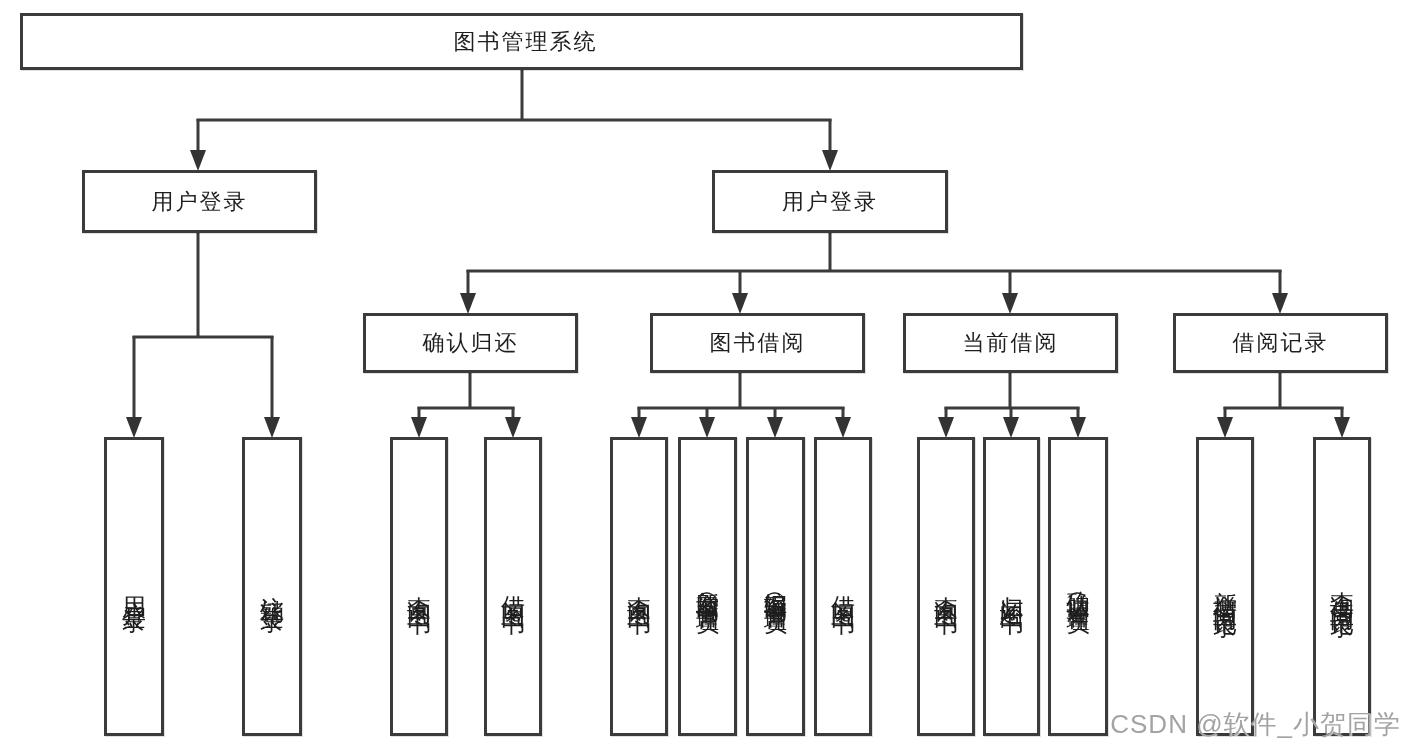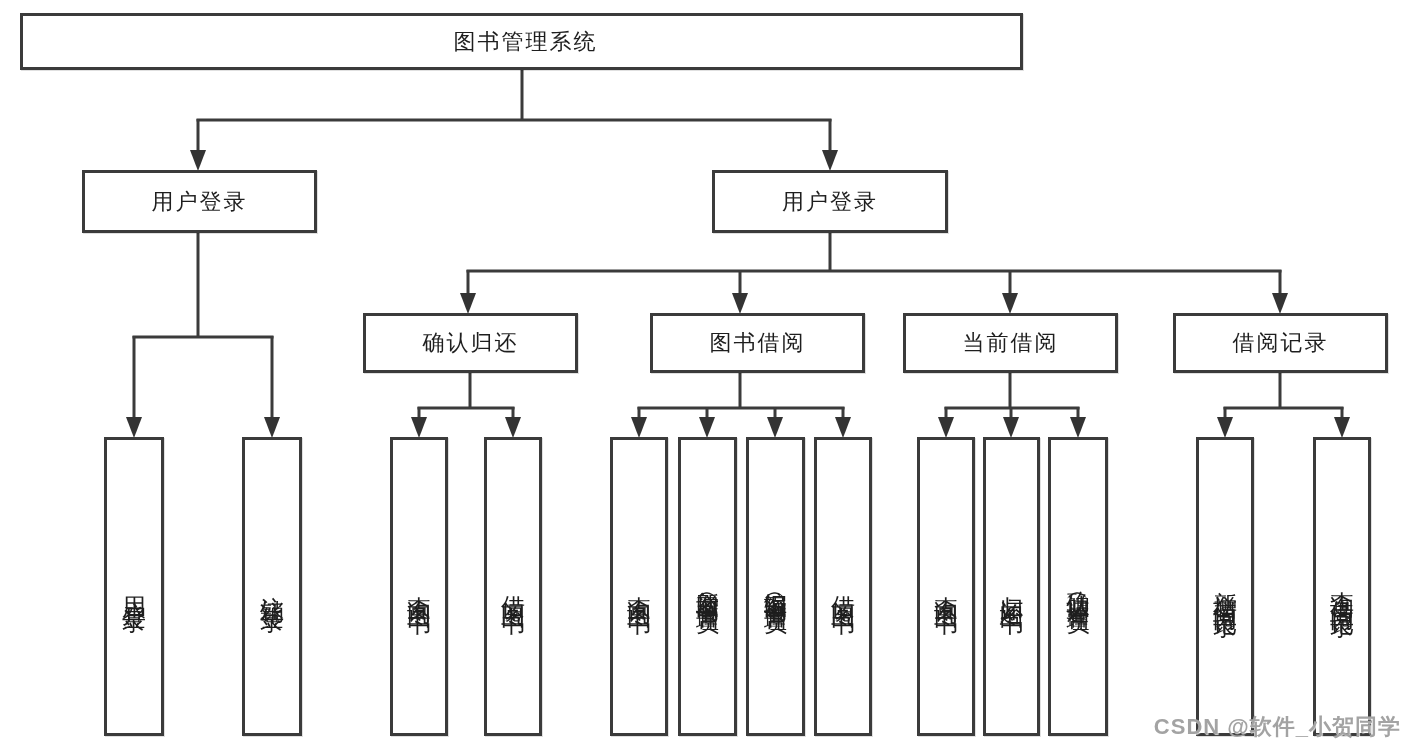--- a/index.html
+++ b/index.html
@@ -53,26 +53,25 @@
     white-space: nowrap;
   }
   .node.v .vtext.long {
     font-size: 23px;
     letter-spacing: 3px;
   }
   .watermark {
     position: absolute;
     right: 4px;
     bottom: 5px;
-    font-size: 22px;
+    font-size: 26px;
     color: #a3a3a3;
     letter-spacing: 1px;
     text-shadow: 1px 1px 1px rgba(255,255,255,0.8);
     white-space: nowrap;
-    font-weight: bold;
   }
 </style>
 </head>
 <body>
 
 <div class="canvas">
 
   <svg class="connectors" viewBox="0 0 1405 747" xmlns="http://www.w3.org/2000/svg">
     <g stroke="#3b3b3b" stroke-width="3" fill="none">
 

